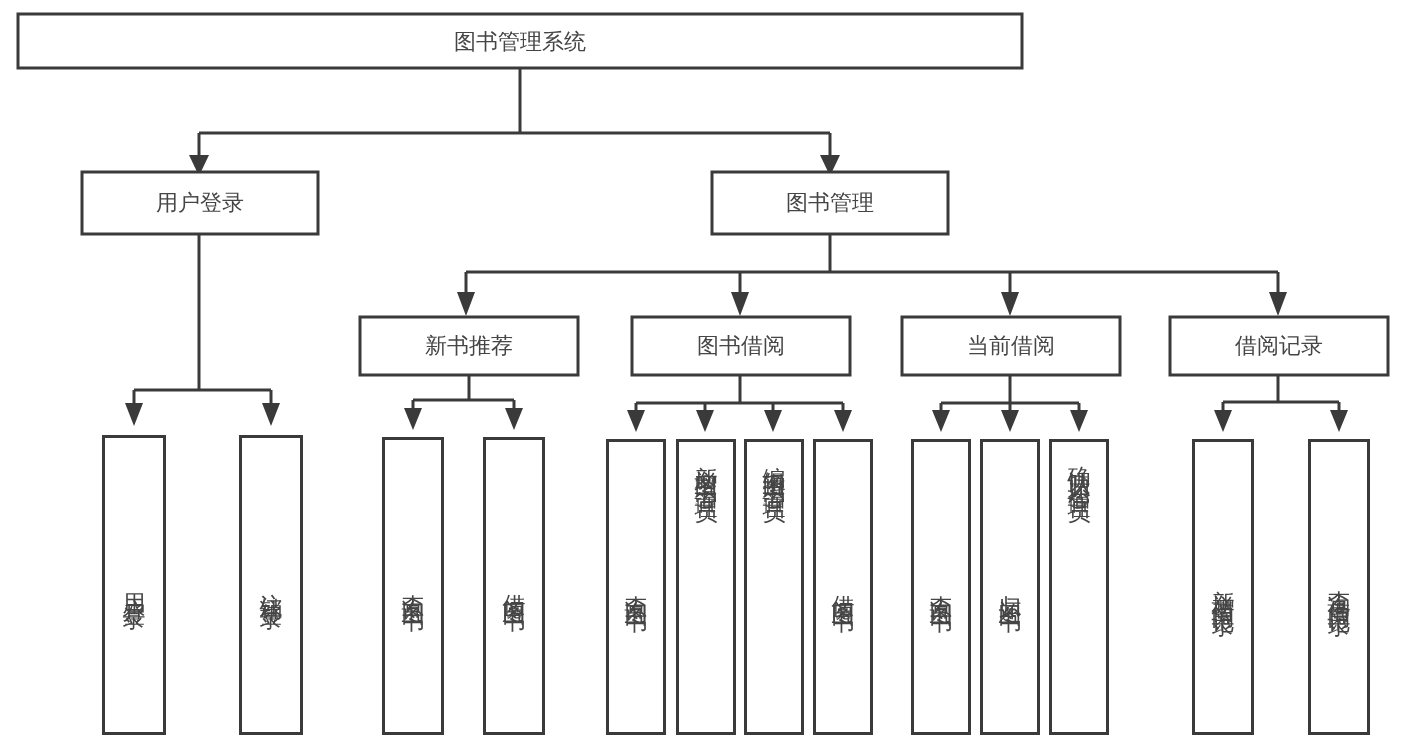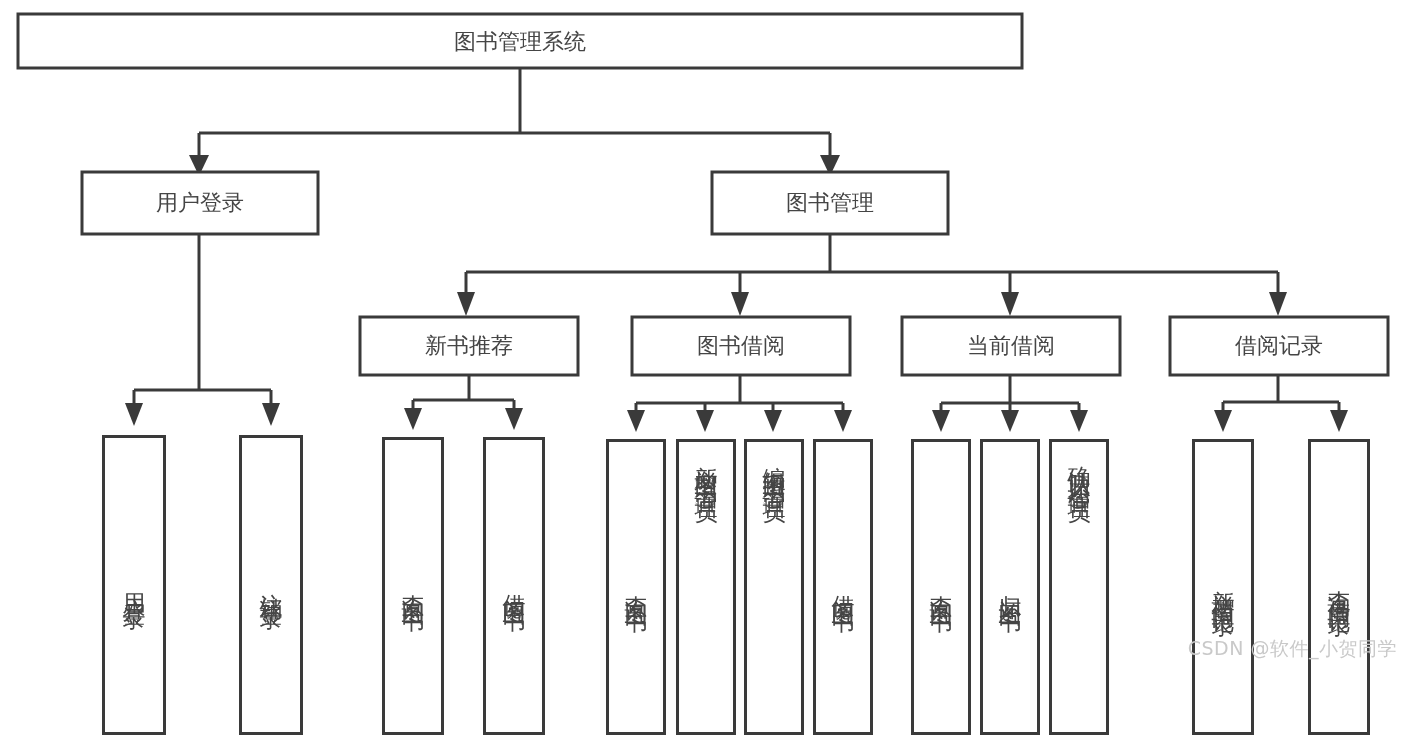--- a/index.html
+++ b/index.html
@@ -236,15 +236,14 @@
   </div>
 
   <div class="vnode center" style="left:1192px; top:439px; width:62px; height:296px;">
     <span class="vnode-text">新增借阅记录</span>
   </div>
 
   <div class="vnode center" style="left:1308px; top:439px; width:62px; height:296px;">
     <span class="vnode-text">查询借阅记录</span>
   </div>
 
-  <div class="watermark">CSDN @软件_小贺同学</div>
 
 </div>
 
 </body></html>

